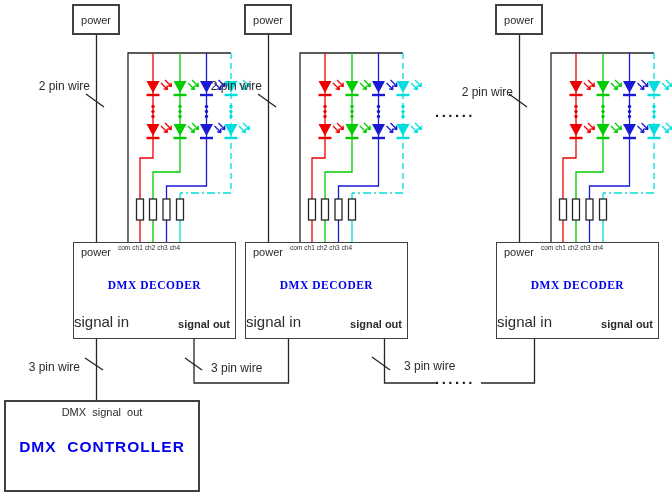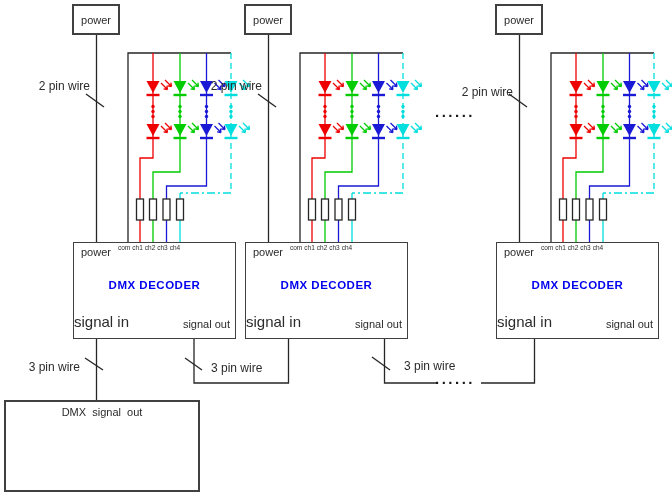--- a/index.html
+++ b/index.html
@@ -15,23 +15,23 @@
     width:48px;height:31px;top:4px;border:2px solid #404040;
     display:flex;align-items:center;justify-content:center;font-size:11px;
   }
   .pwr.p1{left:72px}.pwr.p2{left:244px}.pwr.p3{left:495px}
   .decoder{width:163px;height:97px;top:242px;border:1.5px solid #404040;}
   .decoder.d1{left:73px}.decoder.d2{left:245px}.decoder.d3{left:496px}
   .decoder .d-power{position:absolute;left:7px;top:3px;font-size:11px;white-space:nowrap;}
   .decoder .d-terms{position:absolute;left:44px;top:1px;display:flex;gap:2px;
     font-size:6.5px;line-height:8px;white-space:nowrap;}
   .decoder .d-title{position:absolute;left:0;right:0;top:36px;text-align:center;
-    color:var(--c-label,#0000ee);font-weight:bold;font-size:11.5px;letter-spacing:.5px;white-space:nowrap;}
+    color:var(--c-label,#0000ee);font-weight:bold;font-size:11.5px;letter-spacing:.5px;white-space:nowrap;font-family:Liberation Serif, serif;}
   .decoder .d-in{position:absolute;left:0;bottom:8px;font-size:15px;white-space:nowrap;}
-  .decoder .d-out{position:absolute;right:5px;bottom:8px;font-size:11px;white-space:nowrap;}
+  .decoder .d-out{position:absolute;right:5px;bottom:8px;font-size:11px;white-space:nowrap;font-weight:bold;}
   .controller{left:4px;top:400px;width:196px;height:92px;border:2px solid #404040;}
   .controller .c-out{position:absolute;left:0;right:0;top:4px;text-align:center;
     font-size:11px;white-space:pre;}
   .controller .c-title{position:absolute;left:0;right:0;top:36px;text-align:center;
     color:var(--c-label,#0000ee);font-weight:bold;font-size:15.5px;letter-spacing:1px;white-space:pre;}
   .wlbl{position:absolute;font-size:12px;white-space:nowrap;}
   .wlbl.right{text-align:right;}
   .lbl2a{left:38px;top:79px;width:52px;}
   .lbl2b{left:210px;top:79px;width:52px;}
   .lbl2c{left:461px;top:85px;width:52px;}
@@ -173,15 +173,16 @@
       <span>ch3</span>
       <span>ch4</span>
     </span>
     <span class="d-title">DMX DECODER</span>
     <span class="d-in">signal in</span>
     <span class="d-out">signal out</span>
   </div>
 
   <div class="box controller">
     <span class="c-out">DMX  signal  out</span>
+    <span class="c-title">DMX  CONTROLLER</span>
   </div>
 
 </div>
 
 </body></html>

